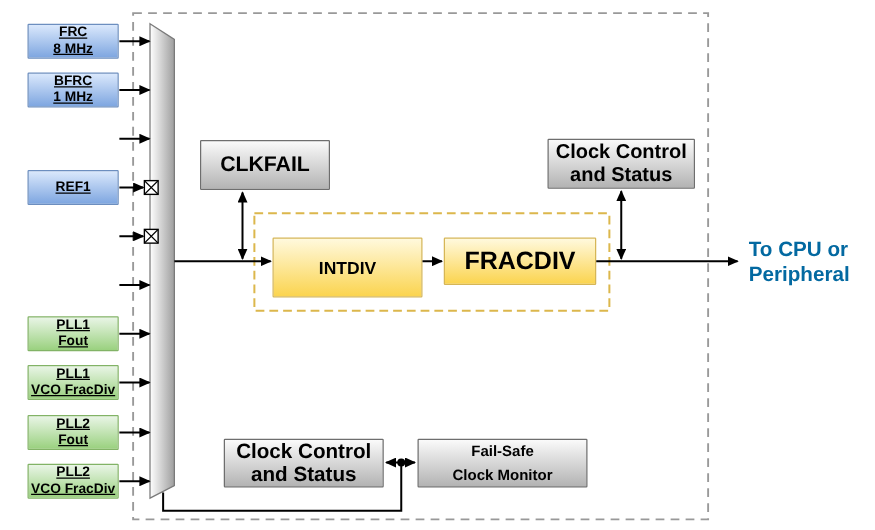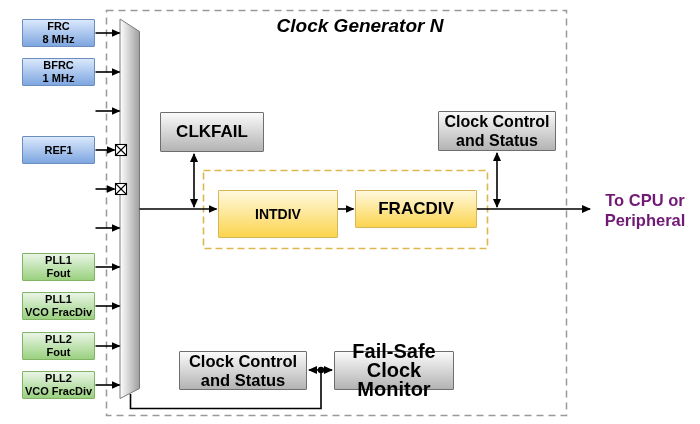--- a/index.html
+++ b/index.html
@@ -6,56 +6,55 @@
   .stage{
     position:relative;width:700px;height:424px;background:#ffffff;overflow:hidden;
     font-family:"Liberation Sans", sans-serif;
   }
   .layer{position:absolute;left:0;top:0;pointer-events:none;}
   .box{
     position:absolute;display:flex;align-items:center;justify-content:center;
     text-align:center;white-space:pre-line;font-weight:bold;color:#000;
     box-sizing:border-box;border-radius:1px;
   }
-  .src{left:22px;width:73px;height:28px;font-size:11px;line-height:13px;}
+  .src{left:22px;width:73px;height:28px;font-size:11px;line-height:13px;text-decoration:underline;}
   .blue{background:linear-gradient(#dae8fc,#7ea6e0);border:1px solid #6c8ebf;}
   .green{background:linear-gradient(#e9f5e6,#9ad17f);border:1px solid #82b366;}
   .gray{background:linear-gradient(#fafafa,#b3b3b3);border:1px solid #6e6e6e;}
   .yellow{background:linear-gradient(#fff9dd,#fbd44f);border:1px solid #d6b656;}
   .title{
     position:absolute;left:202px;top:15px;width:316px;text-align:center;
     font-weight:bold;font-style:italic;font-size:19px;color:#000;
   }
   .clkxdiv-label{
     position:absolute;left:203px;top:171px;width:285px;text-align:center;
     font-weight:bold;font-style:italic;font-size:14.5px;color:#b5962d;
   }
   .outlabel{
-    position:absolute;left:599px;top:190px;width:92px;text-align:center;
-    font-weight:bold;font-size:16.5px;line-height:20px;color:#701a75;white-space:pre-line;
+    position:absolute;left:599px;top:190px;width:92px;text-align:left;
+    font-weight:bold;font-size:16.5px;line-height:20px;color:#0369a1;white-space:pre-line;
   }
 </style>
 </head>
 <body>
 
 <div class="stage">
 
   <svg class="layer" width="700" height="424">
     <defs>
       <linearGradient id="muxg" x1="0" y1="0" x2="1" y2="0">
         <stop offset="0" stop-color="#ffffff"></stop>
         <stop offset="1" stop-color="#9e9e9e"></stop>
       </linearGradient>
     </defs>
     <rect x="106.5" y="10.5" width="460" height="405" fill="none" stroke="#999999" stroke-width="1.5" stroke-dasharray="7,5"></rect>
     <rect x="203.5" y="170.5" width="284" height="78" fill="none" stroke="#dcb74c" stroke-width="1.6" stroke-dasharray="7,4"></rect>
     <polygon points="120,19 139.5,31.5 139.5,388.5 120,398.5" fill="url(#muxg)" stroke="#7a7a7a" stroke-width="1"></polygon>
   </svg>
 
-  <div class="title">Clock Generator N</div>
 
   <div class="box src blue" style="top:19px">FRC
 8 MHz</div>
   <div class="box src blue" style="top:58px">BFRC
 1 MHz</div>
   <div class="box src blue" style="top:136px">REF1</div>
   <div class="box src green" style="top:253px">PLL1
 Fout</div>
   <div class="box src green" style="top:292px">PLL1
 VCO FracDiv</div>
@@ -65,26 +64,26 @@
 VCO FracDiv</div>
 
   <div class="box gray" style="left:160px;top:112px;width:104px;height:40px;font-size:17px">CLKFAIL</div>
 
   <div class="box gray" style="left:438px;top:111px;width:118px;height:40px;font-size:16px;line-height:19px">Clock Control
 and Status</div>
 
 
   <div class="box yellow" style="left:218px;top:190px;width:120px;height:48px;font-size:14px">INTDIV</div>
 
-  <div class="box yellow" style="left:355px;top:190px;width:122px;height:38px;font-size:17px">FRACDIV</div>
+  <div class="box yellow" style="left:355px;top:190px;width:122px;height:38px;font-size:20px">FRACDIV</div>
 
   <div class="box gray" style="left:179px;top:351px;width:128px;height:39px;font-size:16.5px;line-height:19px">Clock Control
 and Status</div>
 
-  <div class="box gray" style="left:334px;top:351px;width:120px;height:39px;font-size:20px;line-height:19px">Fail-Safe
+  <div class="box gray" style="left:334px;top:351px;width:136px;height:39px;font-size:12px;line-height:19px">Fail-Safe
 Clock Monitor</div>
 
   <div class="outlabel">To CPU or
 Peripheral</div>
 
   <svg class="layer" width="700" height="424">
     <defs>
       <marker id="ah" markerUnits="userSpaceOnUse" markerWidth="9" markerHeight="8" refX="8" refY="4" orient="auto-start-reverse">
         <path d="M0,0 L9,4 L0,8 Z" fill="#000"></path>
       </marker>

